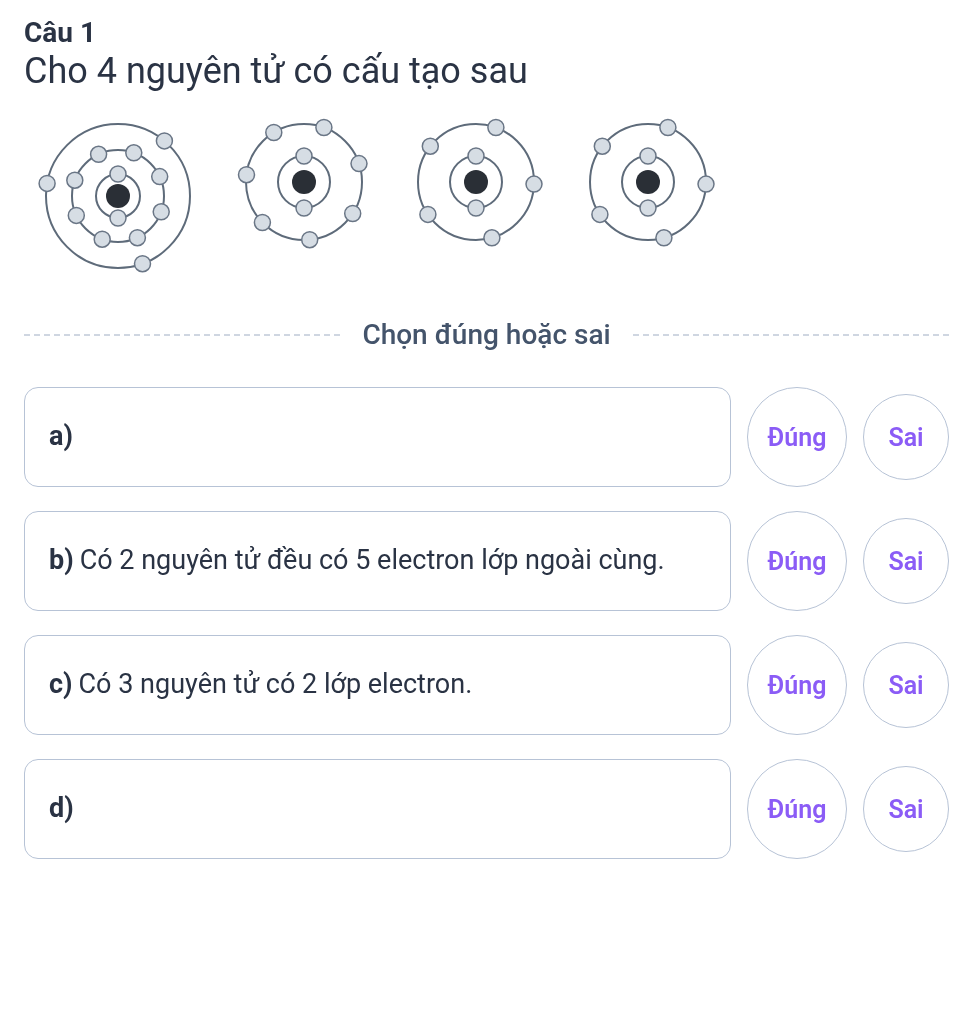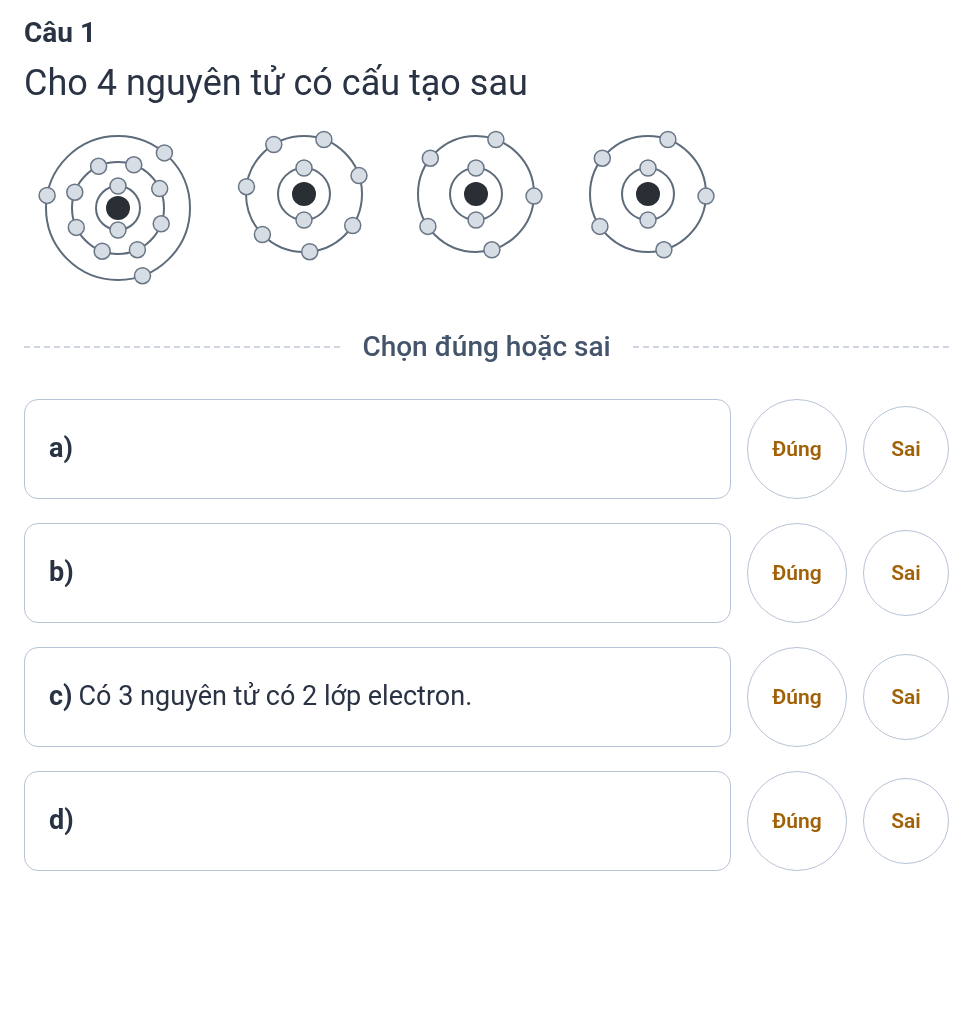--- a/index.html
+++ b/index.html
@@ -7,21 +7,21 @@
       font-family: -apple-system, BlinkMacSystemFont, "Segoe UI", Roboto, Arial, sans-serif;
       background: #ffffff;
       width: 973px;
       padding: 16px 24px;
       color: #2a3344;
     }
     .title {
       font-size: 28px;
       font-weight: 700;
       color: #2a3344;
-      margin-bottom: 13px;
+      margin-bottom: 1px;
     }
     .subtitle {
       font-size: 36px;
       font-weight: 400;
       color: #2a3344;
       margin-bottom: 18px;
     }
     .diagrams {
       display: flex;
       gap: 28px;
@@ -69,23 +69,23 @@
       font-weight: 700;
       margin-right: 6px;
     }
     .ans-btn {
       width: 100px;
       border: 1.5px solid #b7c3d6;
       border-radius: 50%;
       display: flex;
       align-items: center;
       justify-content: center;
-      font-size: 21px;
+      font-size: 25px;
       font-weight: 600;
-      color: #a16207;
+      color: #8b5cf6;
       cursor: pointer;
       background: #fff;
       aspect-ratio: 1/1;
       align-self: center;
     }
     .ans-btn.sai {
       width: 86px;
     }
     svg .shell { fill: none; stroke: #5e6b7a; stroke-width: 2; }
     svg .electron { fill: #d6dde4; stroke: #6a7686; stroke-width: 1.5; }
@@ -167,20 +167,21 @@
     <div class="question-row">
       <div class="question-box">
         <span class="lead">a)</span>
       </div>
       <div class="ans-btn">Đúng</div>
       <div class="ans-btn sai">Sai</div>
     </div>
     <div class="question-row">
       <div class="question-box">
         <span class="lead">b)</span>
+        <span>Có 2 nguyên tử đều có 5 electron lớp ngoài cùng.</span>
       </div>
       <div class="ans-btn">Đúng</div>
       <div class="ans-btn sai">Sai</div>
     </div>
     <div class="question-row">
       <div class="question-box">
         <span class="lead">c)</span>
         <span>Có 3 nguyên tử có 2 lớp electron.</span>
       </div>
       <div class="ans-btn">Đúng</div>

